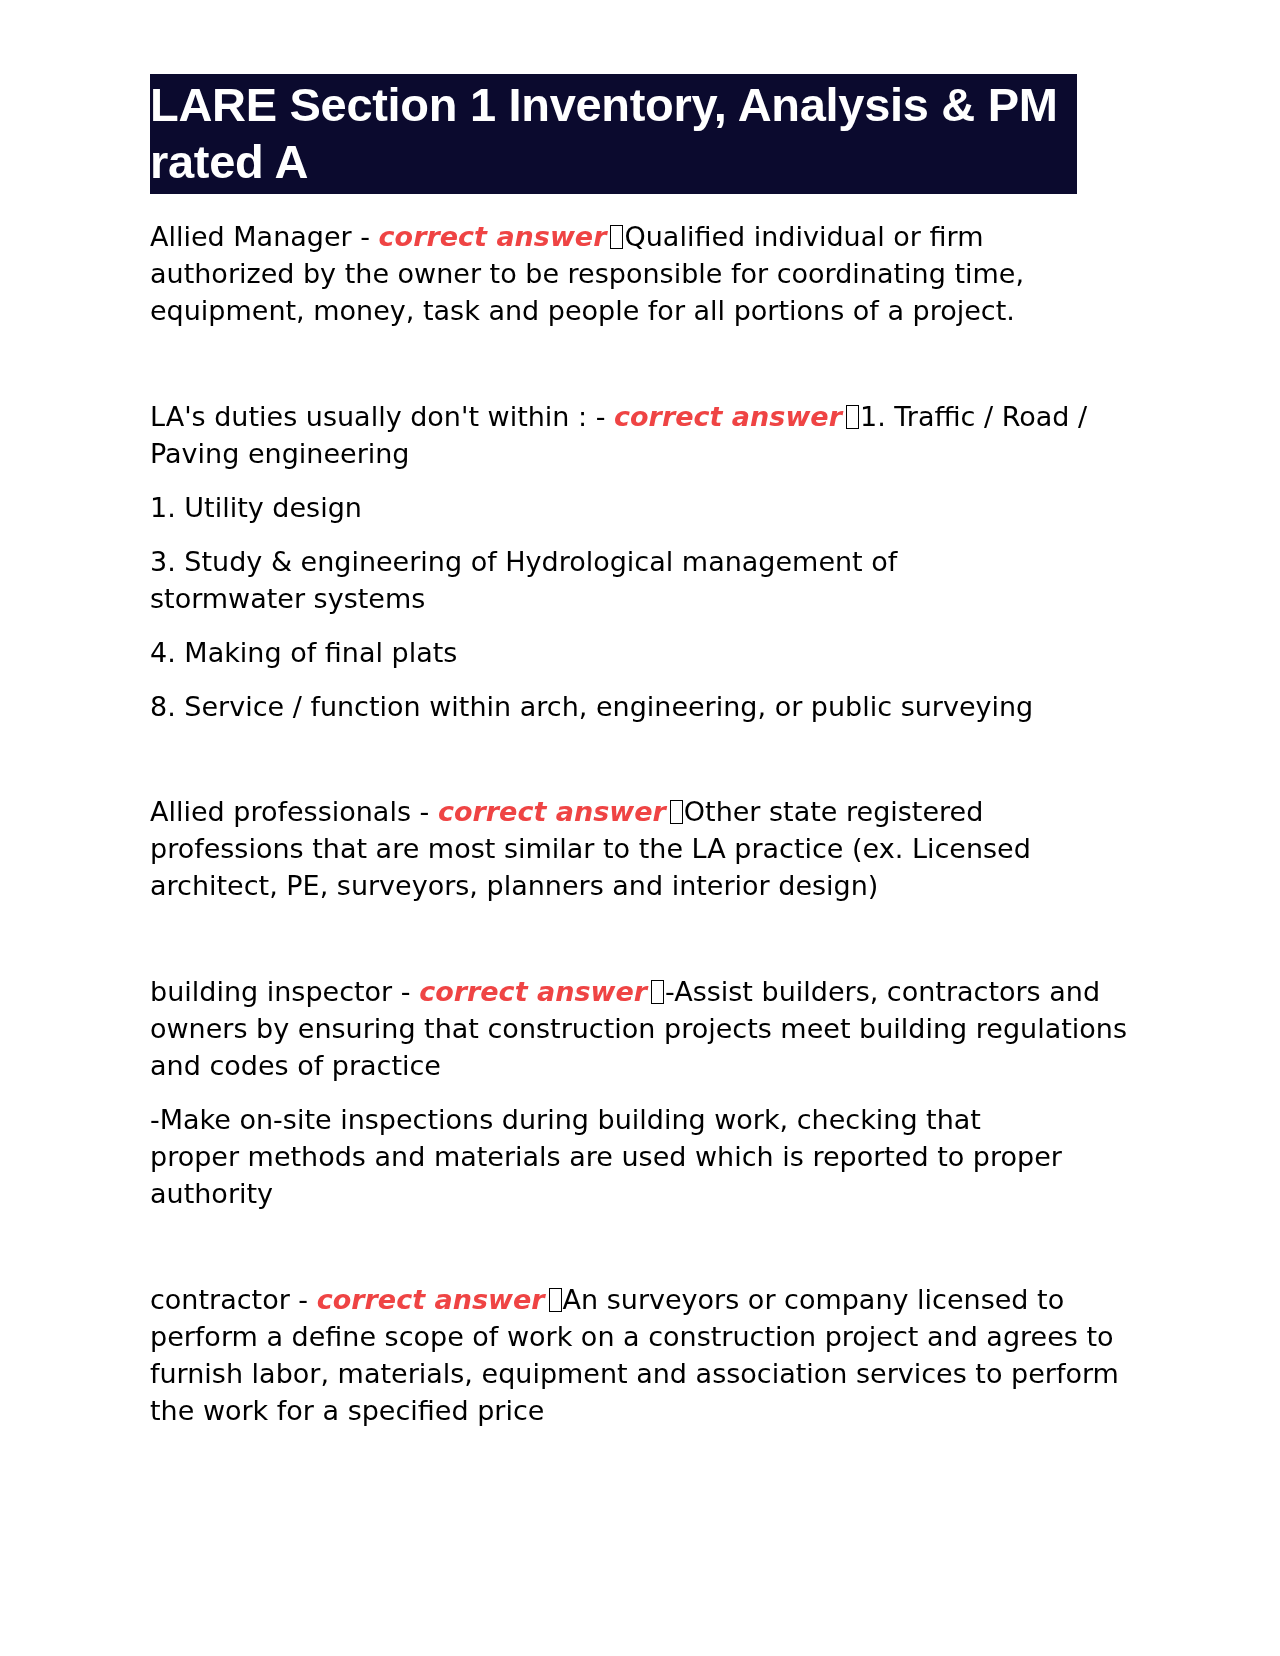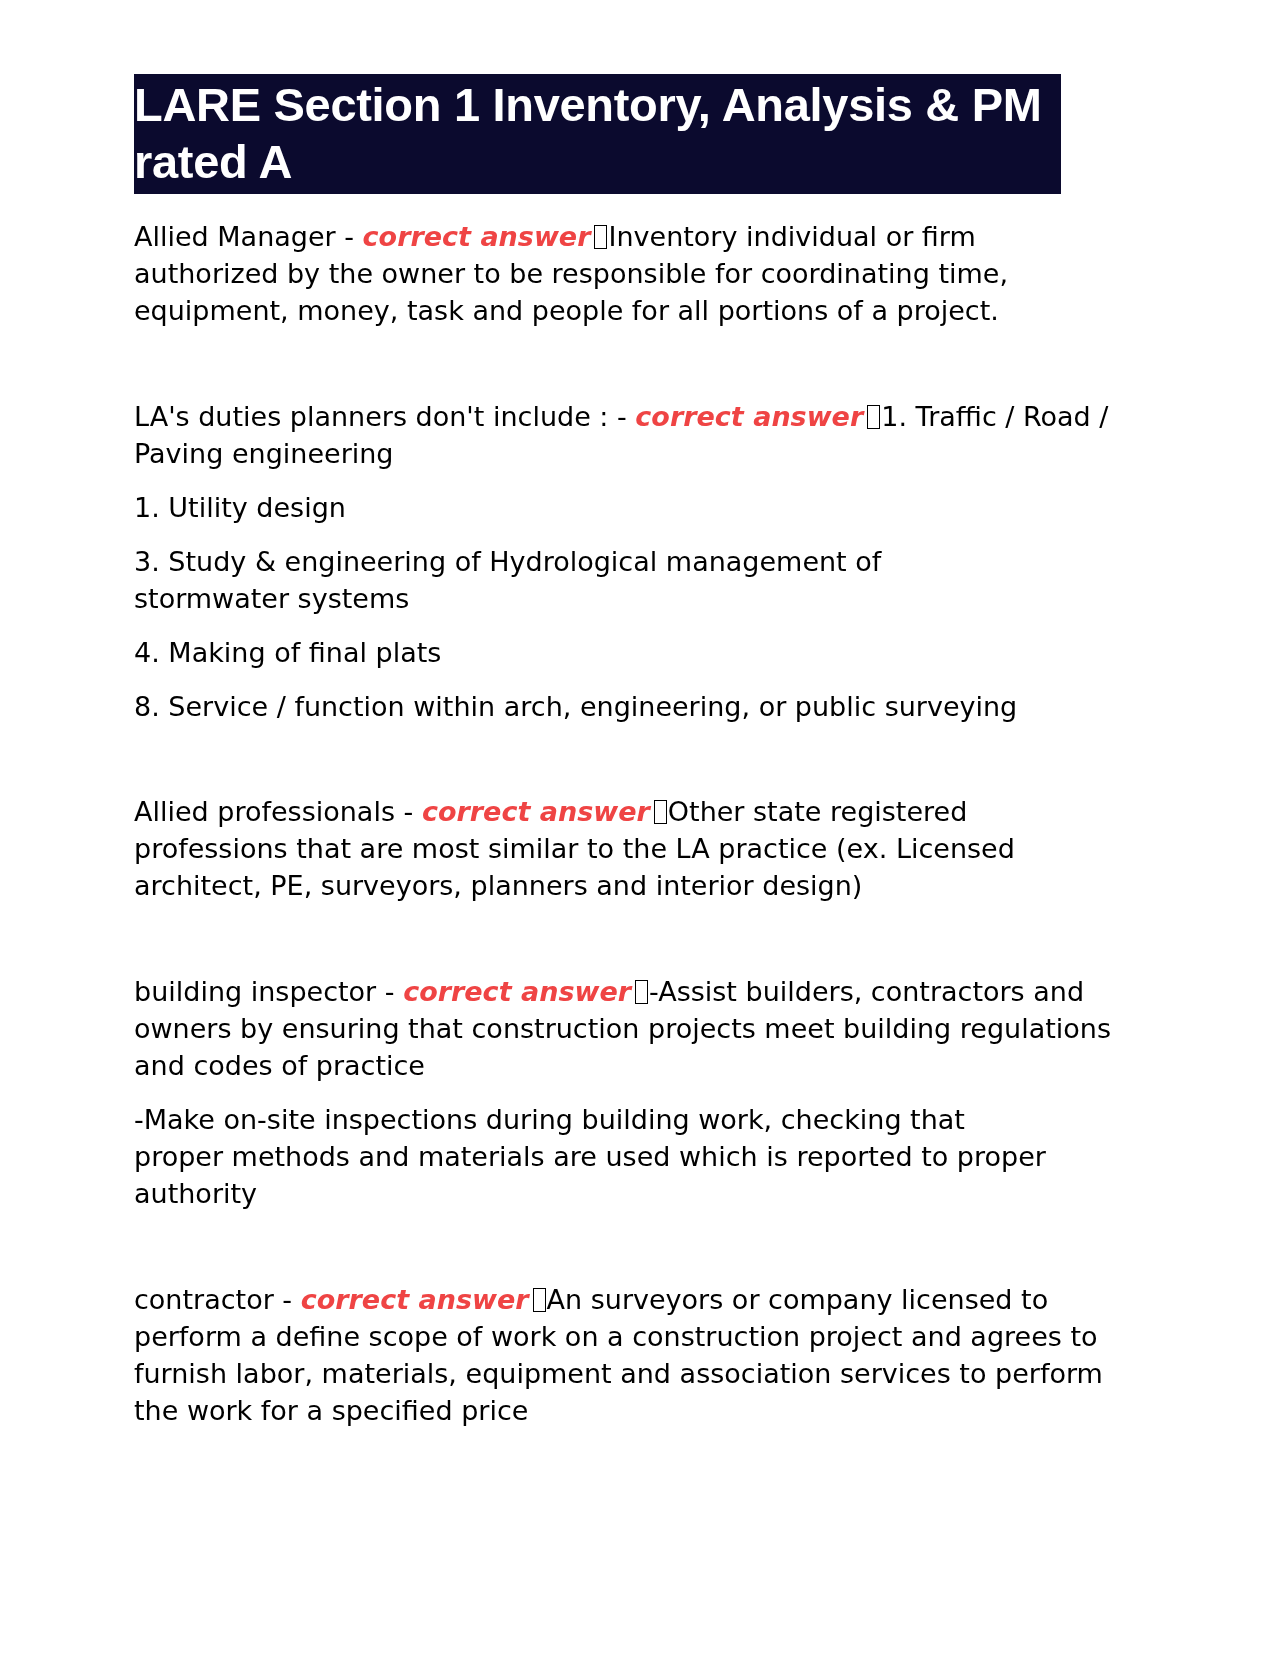--- a/index.html
+++ b/index.html
@@ -10,21 +10,21 @@
     body {
       width: 1280px;
       height: 1656px;
       position: relative;
       overflow: hidden;
       font-family: "DejaVu Sans", sans-serif;
       color: #000000;
     }
     .page {
       position: absolute;
-      left: 134px;
+      left: 150px;
       top: 74px;
       width: 980px;
     }
     .title-bar {
       background: #0b0a2e;
       width: 927px;
       padding: 2px 0 4px 0;
       box-sizing: border-box;
     }
     .title-text {
@@ -67,25 +67,25 @@
 <body>
 
 <div class="page">
   <div class="title-bar">
     <h1 class="title-text">LARE Section 1 Inventory, Analysis &amp; PM rated A</h1>
   </div>
 
   <div class="content">
 
     <div class="entry">
-      <p class="para"><span>Allied Manager - </span><span class="ca">correct answer</span><span class="glyph"></span><span>Inventory individual or firm authorized by the owner to be responsible for coordinating time, equipment, money, task and people for all portions of a project.</span></p>
+      <p class="para"><span>Allied Manager - </span><span class="ca">correct answer</span><span class="glyph"></span><span>Qualified individual or firm authorized by the owner to be responsible for coordinating time, equipment, money, task and people for all portions of a project.</span></p>
     </div>
 
     <div class="entry" style="margin-bottom:68px;">
-      <p class="para"><span>LA's duties planners don't include : - </span><span class="ca">correct answer</span><span class="glyph"></span><span>1. Traffic / Road / Paving engineering</span></p>
+      <p class="para"><span>LA's duties usually don't within : - </span><span class="ca">correct answer</span><span class="glyph"></span><span>1. Traffic / Road / Paving engineering</span></p>
       <p class="para">1. Utility design</p>
       <p class="para" style="padding-right:150px;">3. Study &amp; engineering of Hydrological management of stormwater systems</p>
       <p class="para">4. Making of final plats</p>
       <p class="para">8. Service / function within arch, engineering, or public surveying</p>
     </div>
 
     <div class="entry">
       <p class="para"><span>Allied professionals - </span><span class="ca">correct answer</span><span class="glyph"></span><span>Other state registered professions that are most similar to the LA practice (ex. Licensed architect, PE, surveyors, planners and interior design)</span></p>
     </div>
 

